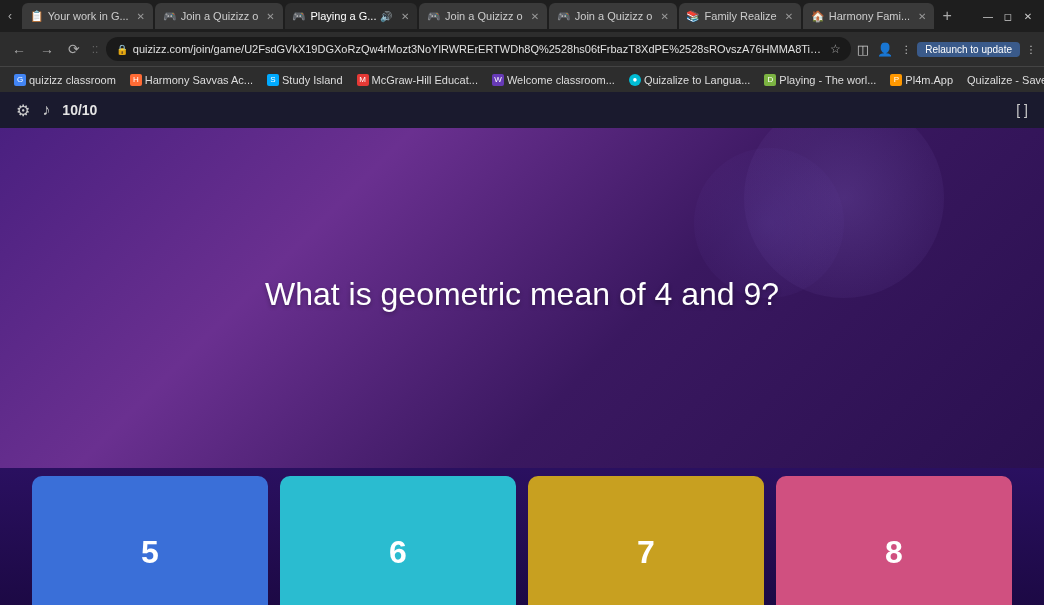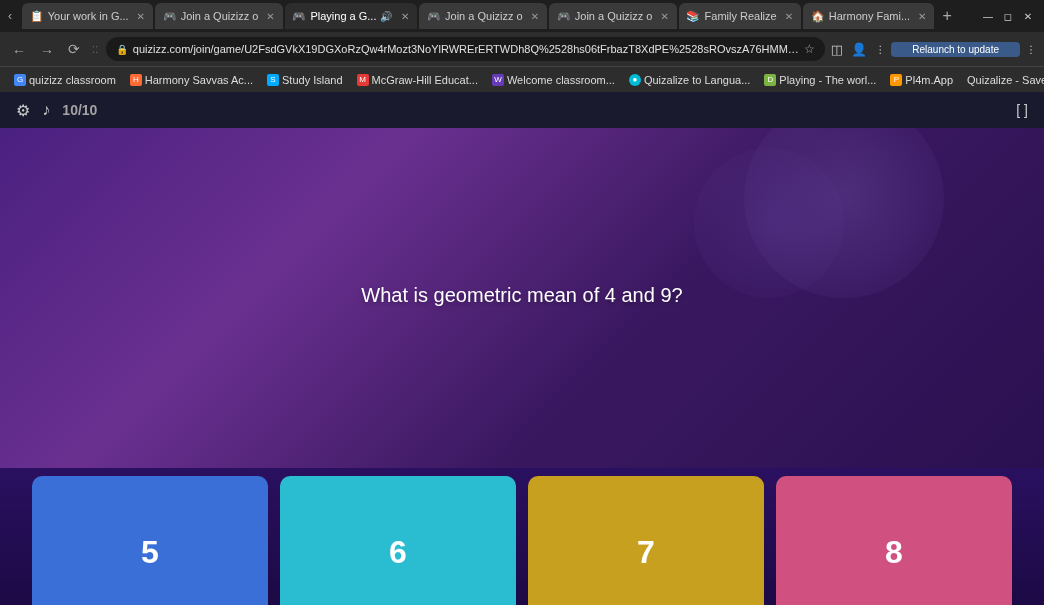--- a/index.html
+++ b/index.html
@@ -156,21 +156,21 @@
       align-items: center;
       gap: 8px;
       color: #ccc;
       font-size: 13px;
     }
 
     .relaunch-btn {
       background: #3a5a8a;
       color: white;
       font-size: 10px;
-      padding: 2px 21px;
+      padding: 2px 8px;
       border-radius: 4px;
       cursor: pointer;
     }
 
     
     .bookmarks-bar {
       background: #2d2d2d;
       height: 26px;
       display: flex;
       align-items: center;
@@ -209,21 +209,21 @@
       gap: 12px;
     }
 
     .quiz-bar-icon {
       color: #ccc;
       font-size: 16px;
       cursor: pointer;
     }
 
     .score-display {
-      color: #a3a3a3;
+      color: #e5e5e5;
       font-size: 14px;
       font-weight: bold;
     }
 
     .expand-icon {
       margin-left: auto;
       color: #ccc;
       font-size: 14px;
     }
 
@@ -263,21 +263,21 @@
       top: 20px;
       right: 200px;
     }
 
     .question-text {
       position: absolute;
       top: 50%;
       left: 50%;
       transform: translate(-50%, -60%);
       color: white;
-      font-size: 20px;
+      font-size: 32px;
       font-weight: normal;
       text-align: center;
       white-space: nowrap;
       text-shadow: 0 2px 4px rgba(0,0,0,0.3);
     }
 
     
     .answers-row {
       display: flex;
       gap: 12px;

